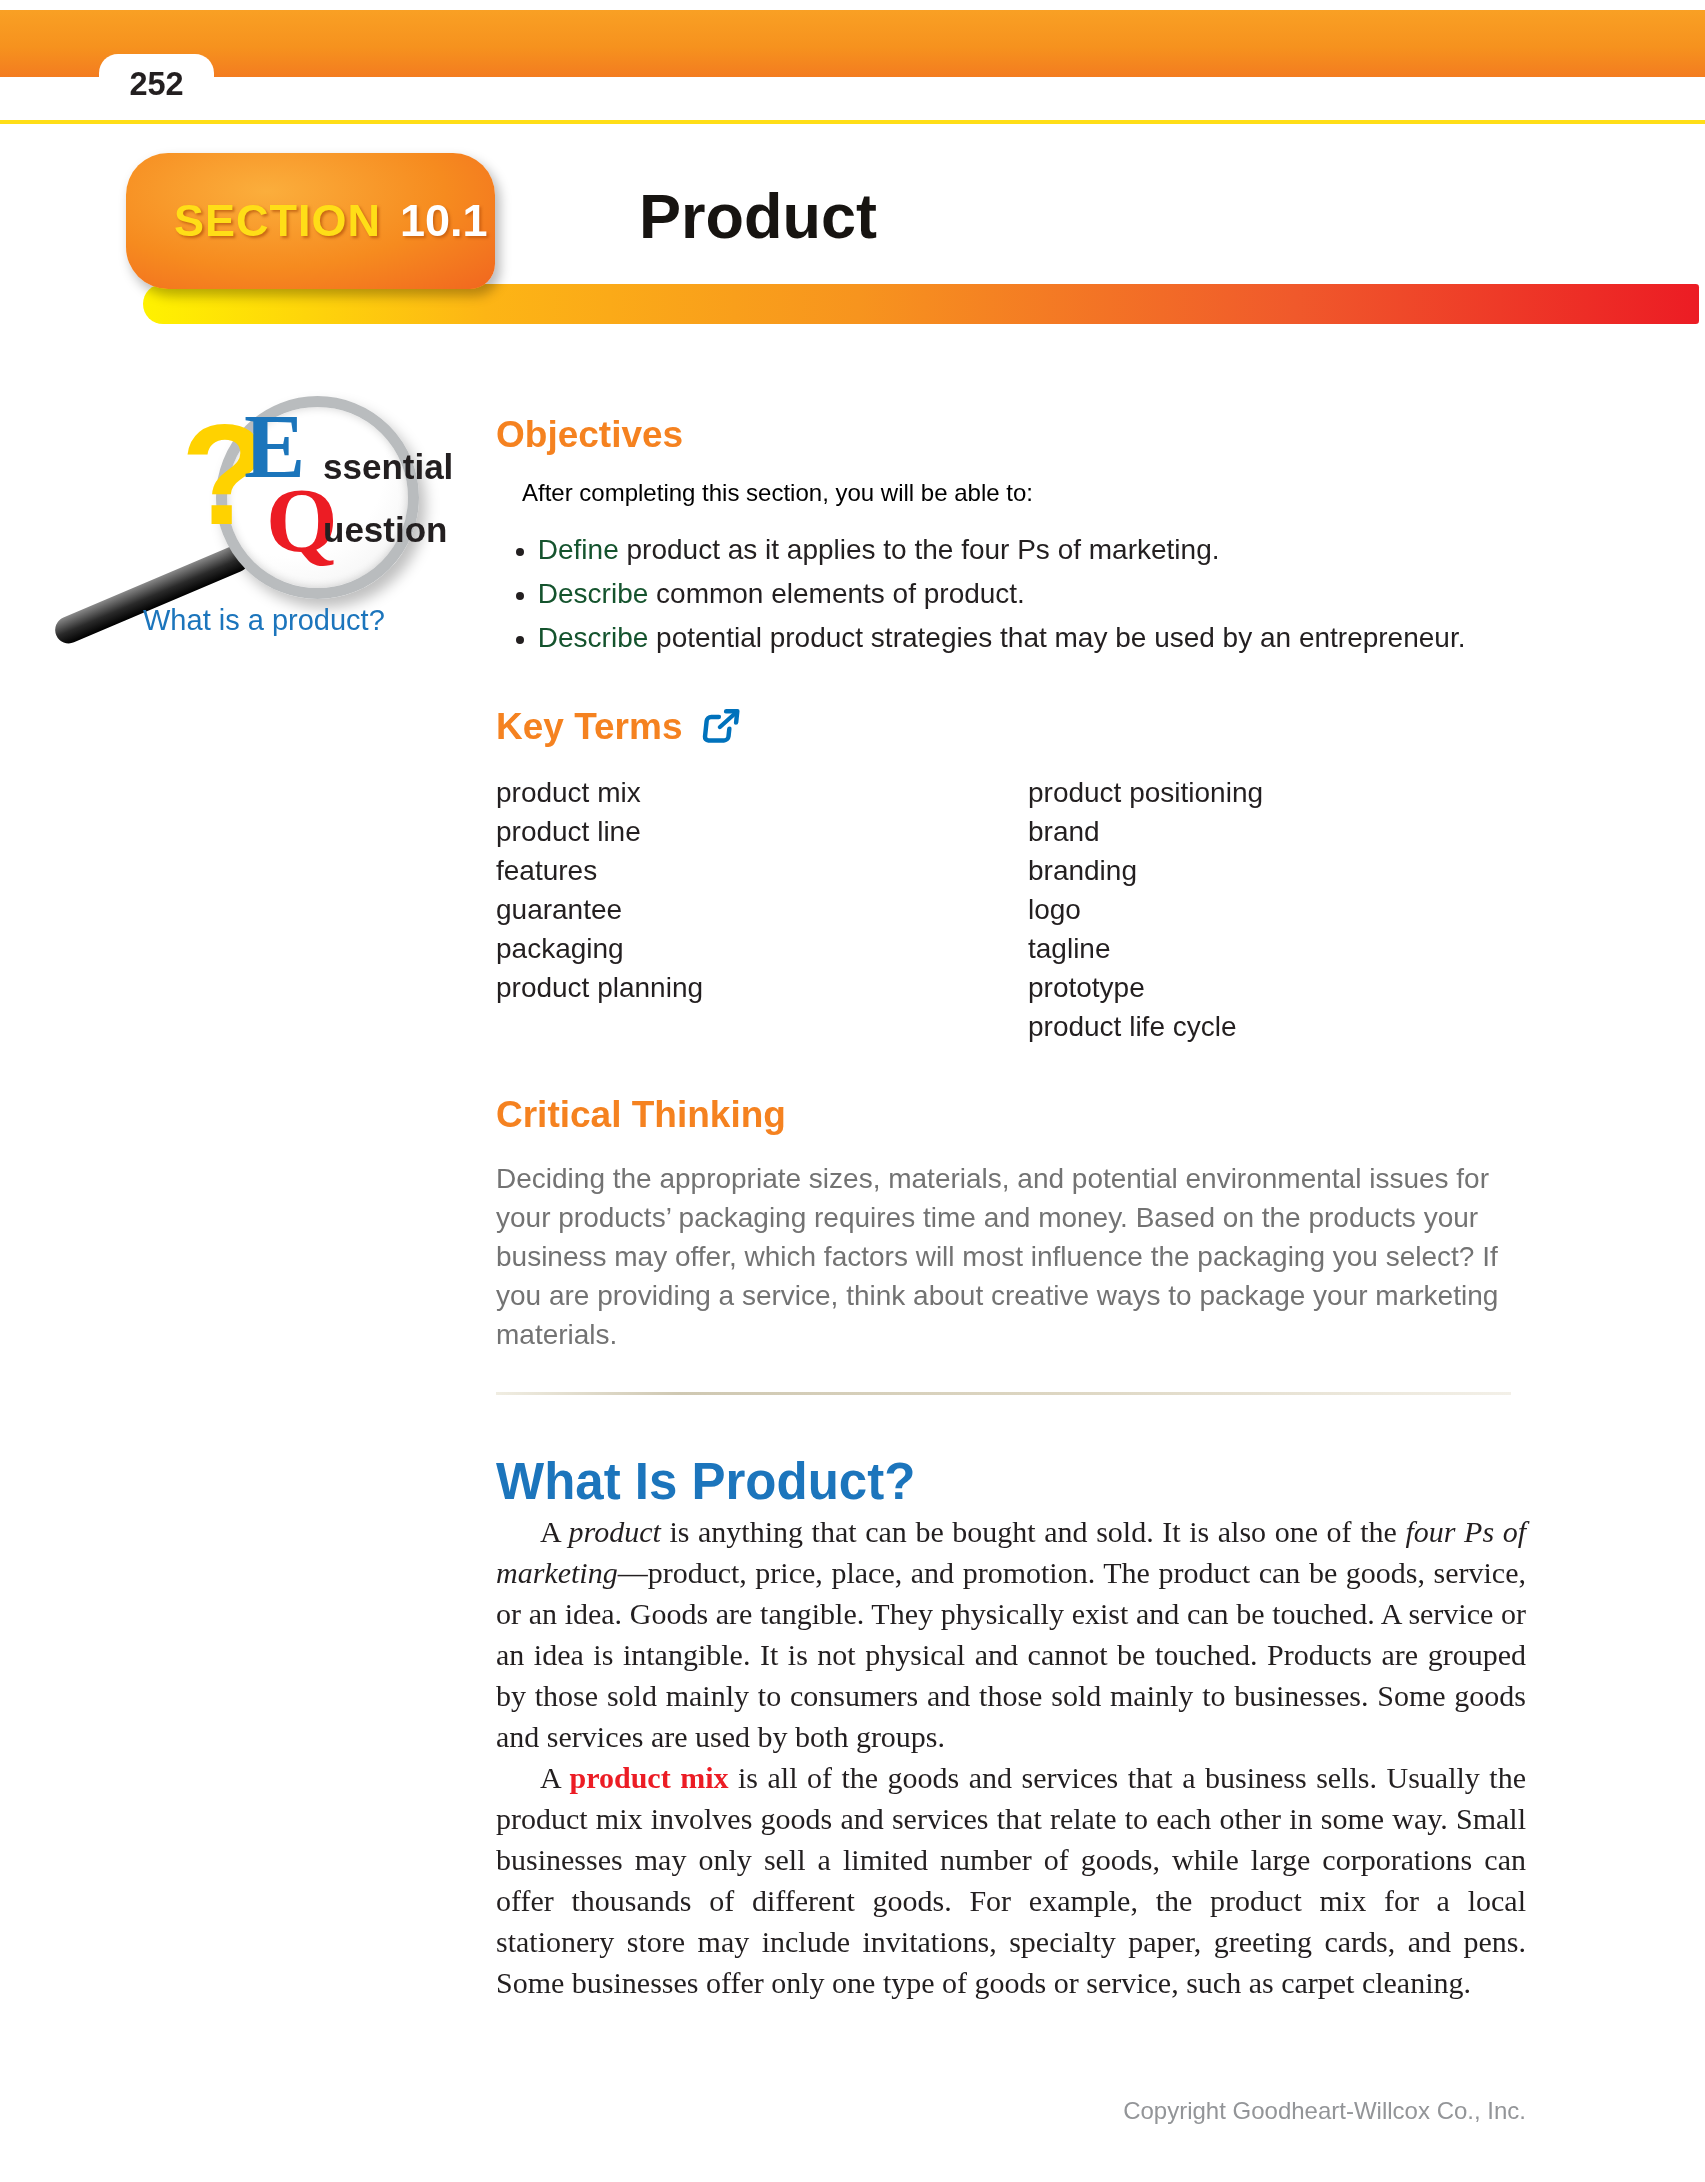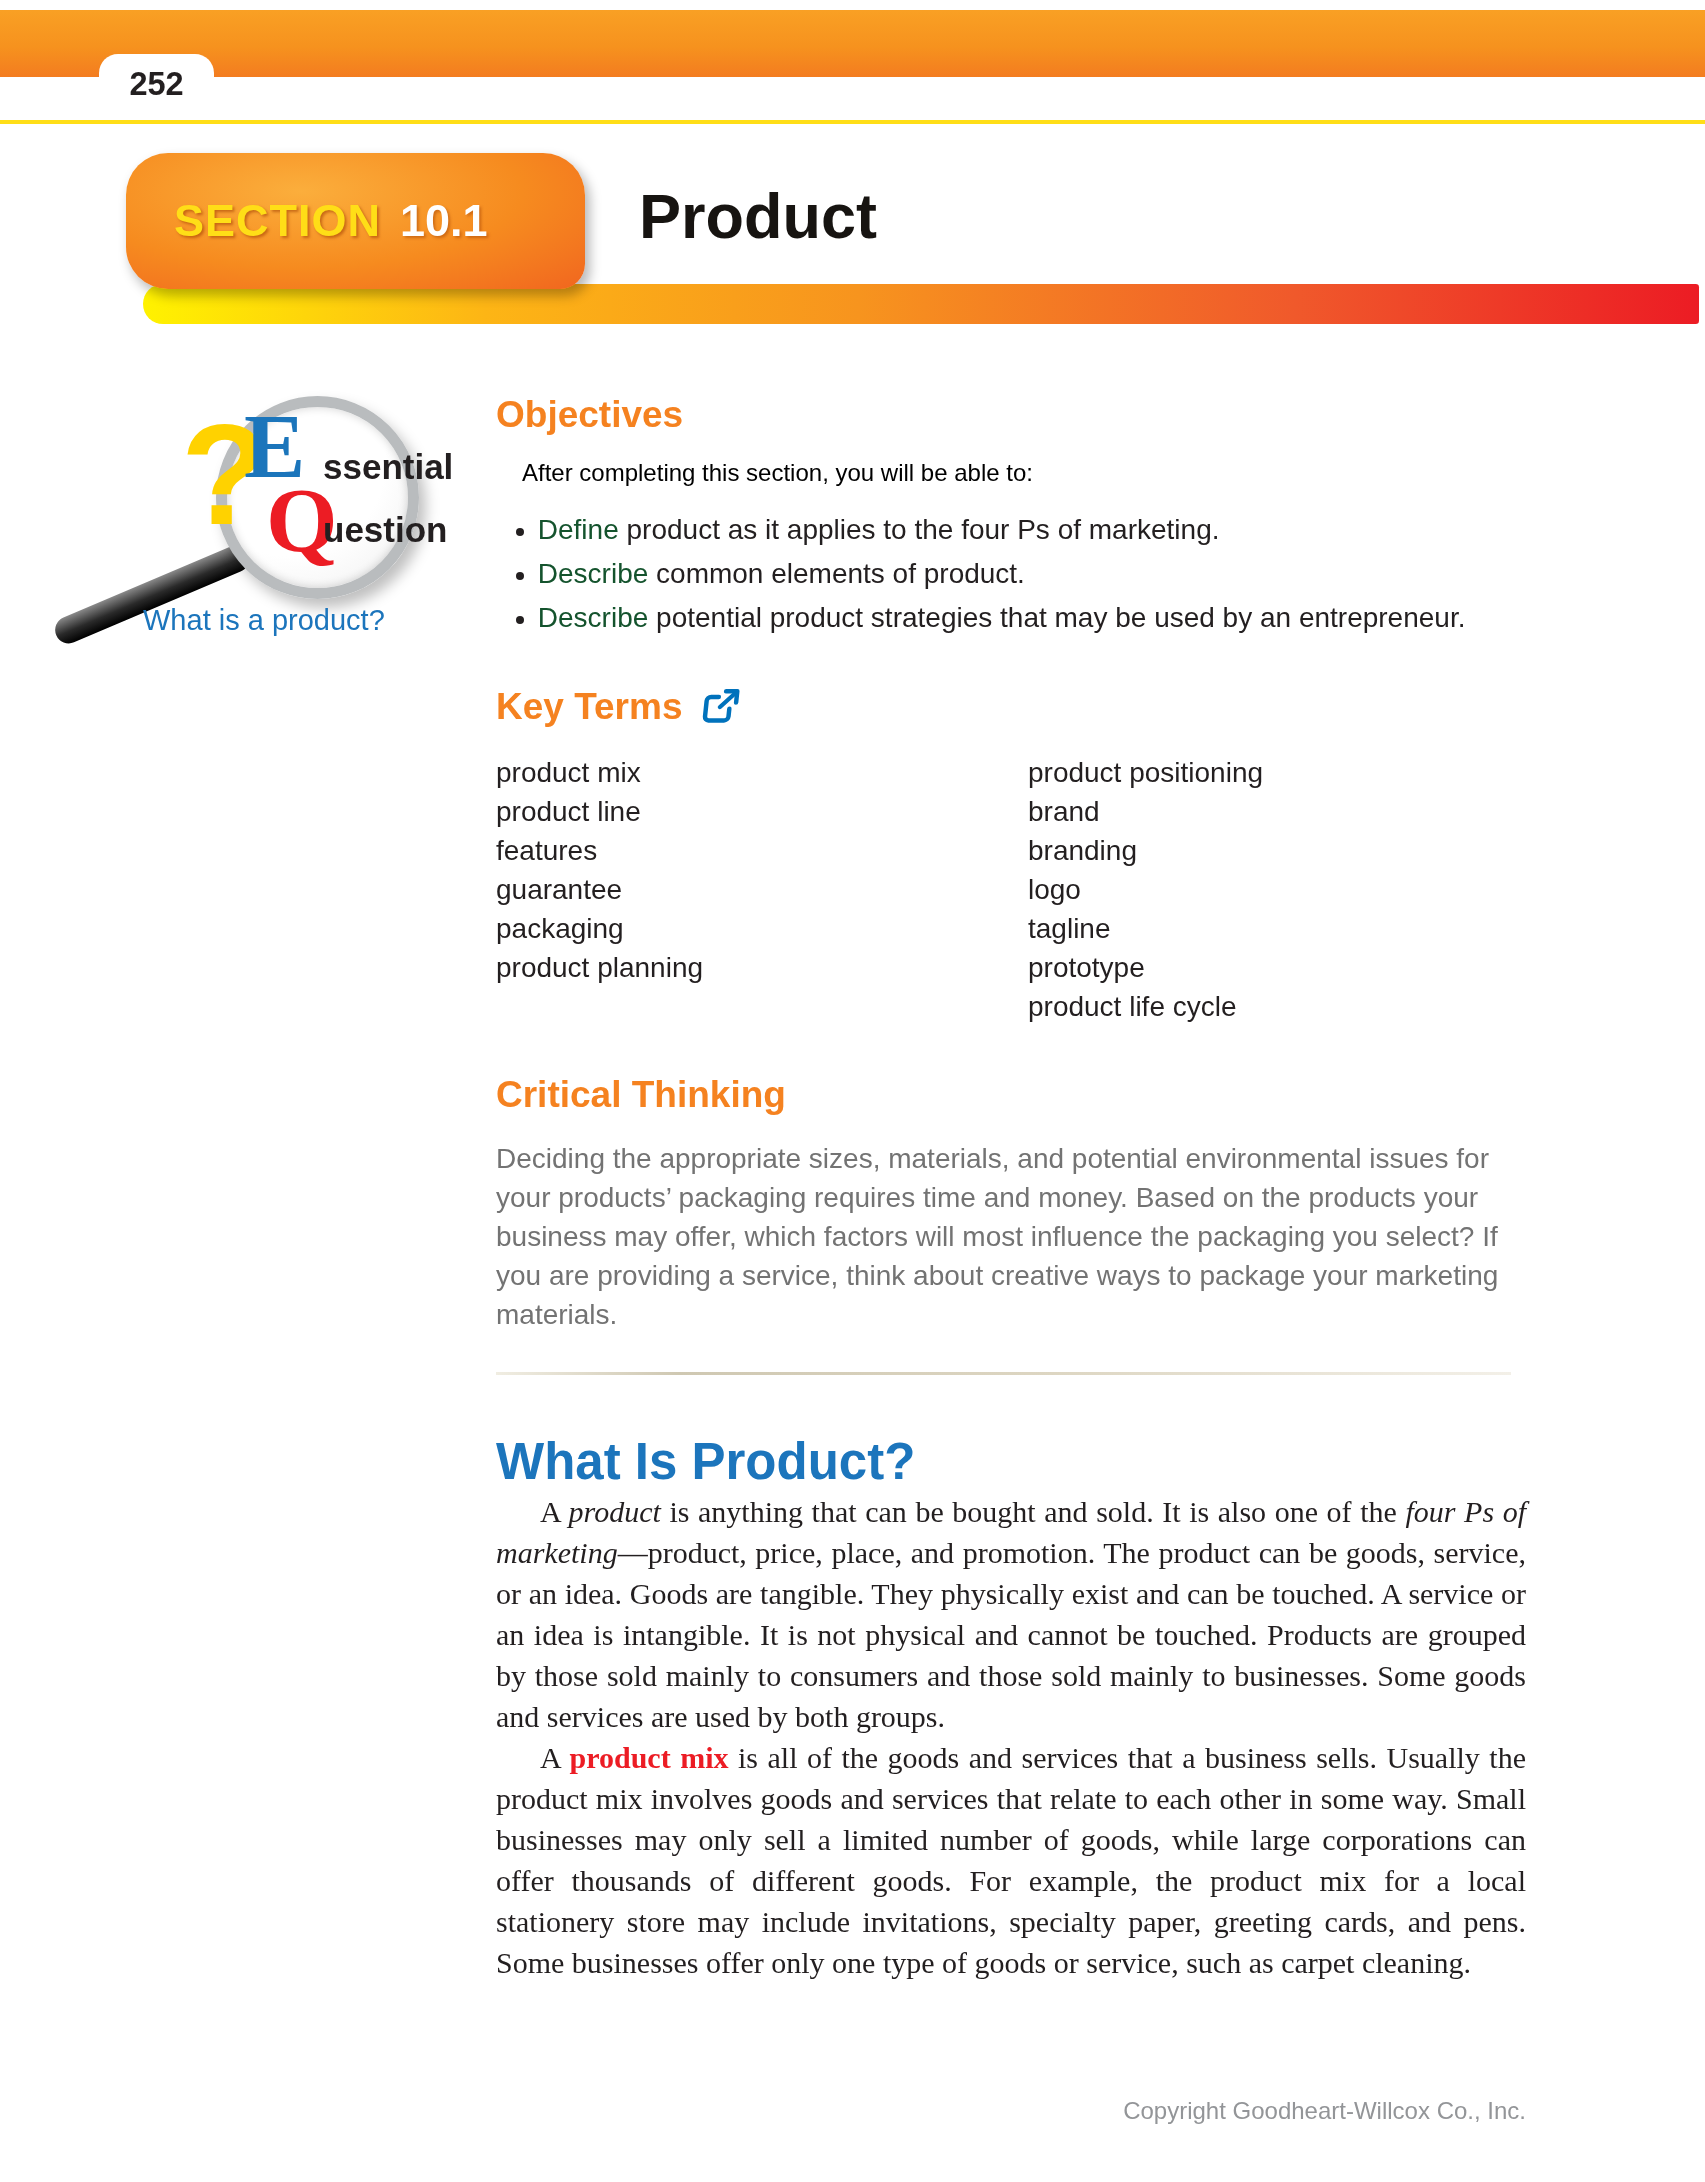--- a/index.html
+++ b/index.html
@@ -14,21 +14,21 @@
   .page-number-pill { position:absolute; left:99px; top:54px; width:115px; height:61px;
     background:#ffffff; border-radius:19px; display:flex; align-items:center; justify-content:center;
     font-size:32.5px; font-weight:bold; color:#231F20; }
   .yellow-rule { position:absolute; left:0; top:120px; width:100%; height:3.8px; background:#FFDE17; }
 
   
   .swoosh { position:absolute; left:143px; top:284px; width:1556px; height:40px;
     border-radius:23px 3.8px 3.8px 23px;
     background:linear-gradient(90deg,#FFF200 0%, #FDB515 22%, #F7941E 46%, #F0592B 74%, #EC1C24 100%);
     z-index:2; }
-  .section-box { position:absolute; left:126px; top:153px; width:459px; height:136px;
+  .section-box { position:absolute; left:126px; top:153px; width:369px; height:136px;
     border-radius:42px 42px 25px 42px;
     background:radial-gradient(ellipse at 38% 28%, #FBAE3C 0%, #F68B1F 55%, #F1661F 100%);
     box-shadow:4.8px 6.7px 11.5px rgba(0,0,0,0.28);
     display:flex; align-items:center; padding-left:48px; gap:19px; z-index:3; }
   .section-label { font-size:45px; font-weight:bold; color:#FFDE17; letter-spacing:1px;
     text-shadow:1.9px 1.9px 2.9px rgba(160,60,0,0.55); }
   .section-number { font-size:45px; font-weight:bold; color:#ffffff;
     text-shadow:1.9px 1.9px 2.9px rgba(160,60,0,0.45); }
   .page-title { position:absolute; left:639px; top:180px; font-size:63px; font-weight:bold;
     color:#171411; z-index:3; }
@@ -50,21 +50,21 @@
     color:#231F20; z-index:3; }
   .eq-q { position:absolute; left:228px; top:84px; font-size:92px; font-weight:bold;
     color:#EC1C24; font-family:"Liberation Serif", serif; z-index:3; line-height:1; }
   .eq-uestion { position:absolute; left:285px; top:120px; font-size:35px; font-weight:bold;
     color:#231F20; z-index:3; }
   .eq-question-text { position:absolute; left:105px; top:214px; width:363px; 
     font-size:29px; color:#1C75BC; z-index:3; }
 
   
   .content { position:absolute; left:496px; top:394px; width:1030px; }
-  .orange-heading { font-size:37px; font-weight:bold; color:#F58220; }
+  .orange-heading { font-size:37px; font-weight:bold; color:#F58220;margin-top:20px; }
   .h-objectives { margin-bottom:23px; }
   .intro { font-size:24px; margin-bottom:21px; color:#000000;margin-left:26px; }
 
   .objectives-list { list-style:disc; padding-left:38px; margin-left:3.8px; }
   .objectives-list li { font-size:28px; line-height:44px; color:#231F20; }
   .objectives-list li::marker { color:#231F20; font-size:25px; }
   .lead { color:#14532d; font-weight:normal;text-align:center; }
 
   .h-keyterms { margin-top:46px; margin-bottom:25px; display:flex; align-items:center; gap:19px; }
   .kt-icon { display:inline-flex; transform:skewX(-6deg); }

